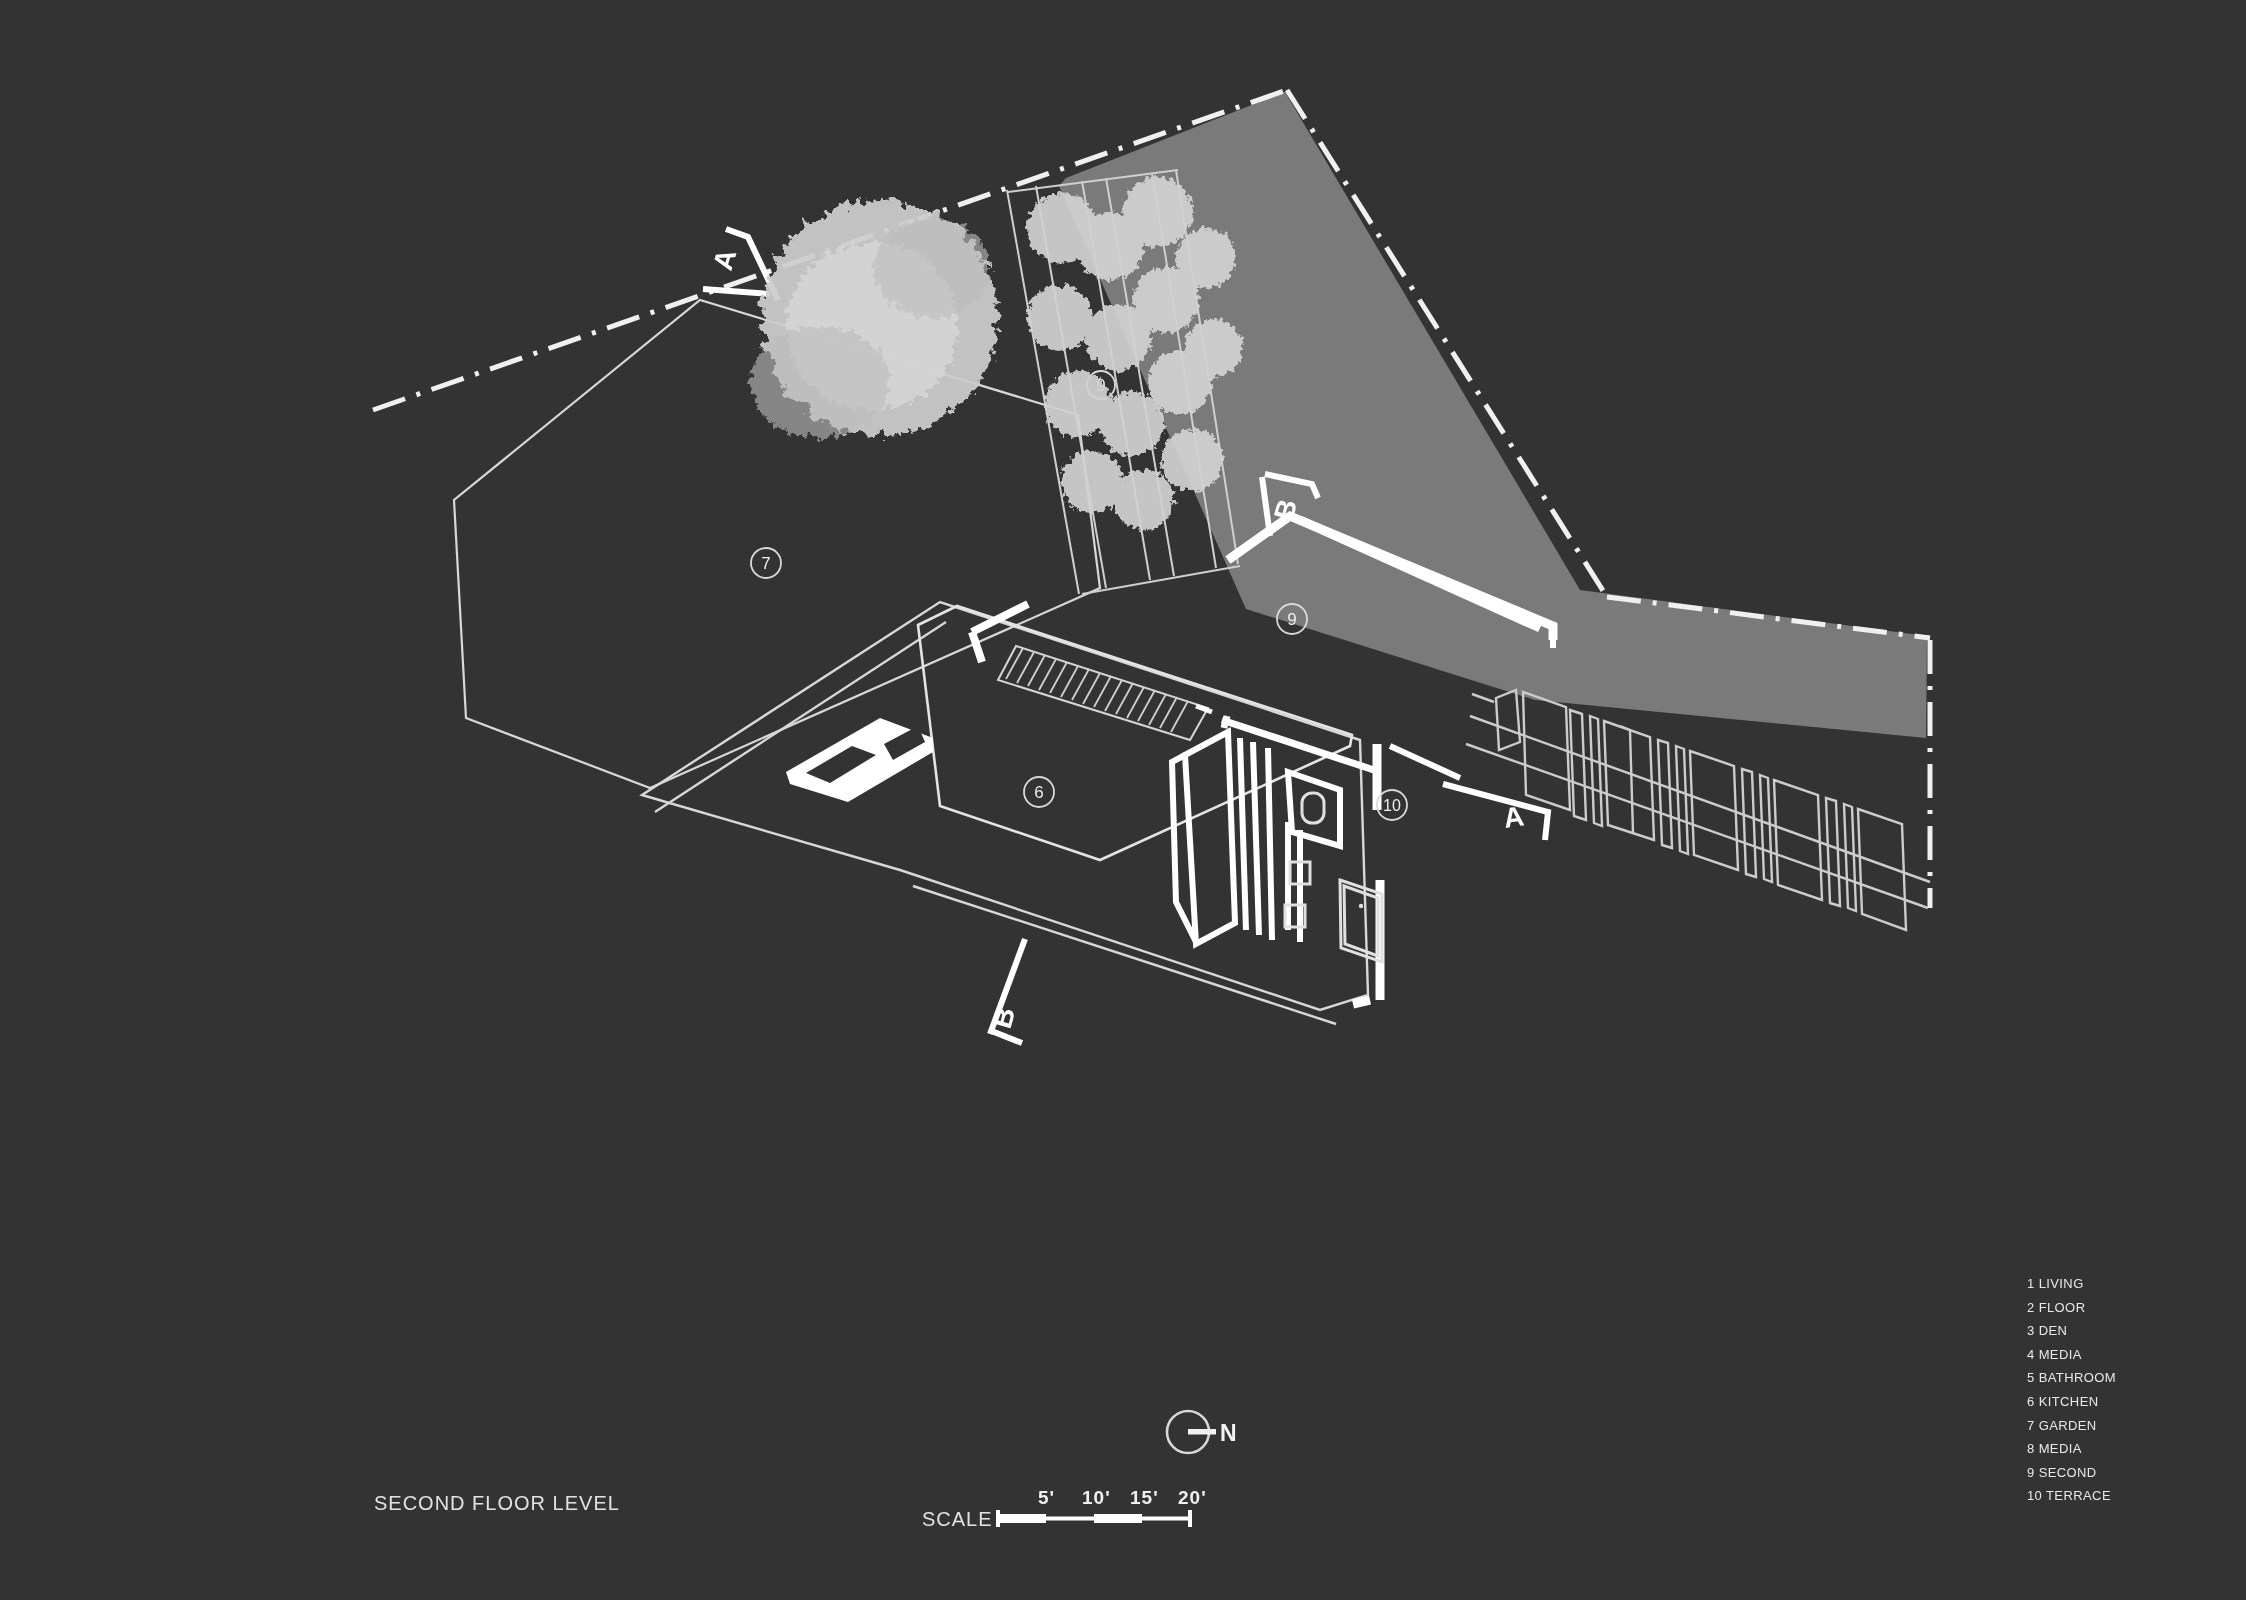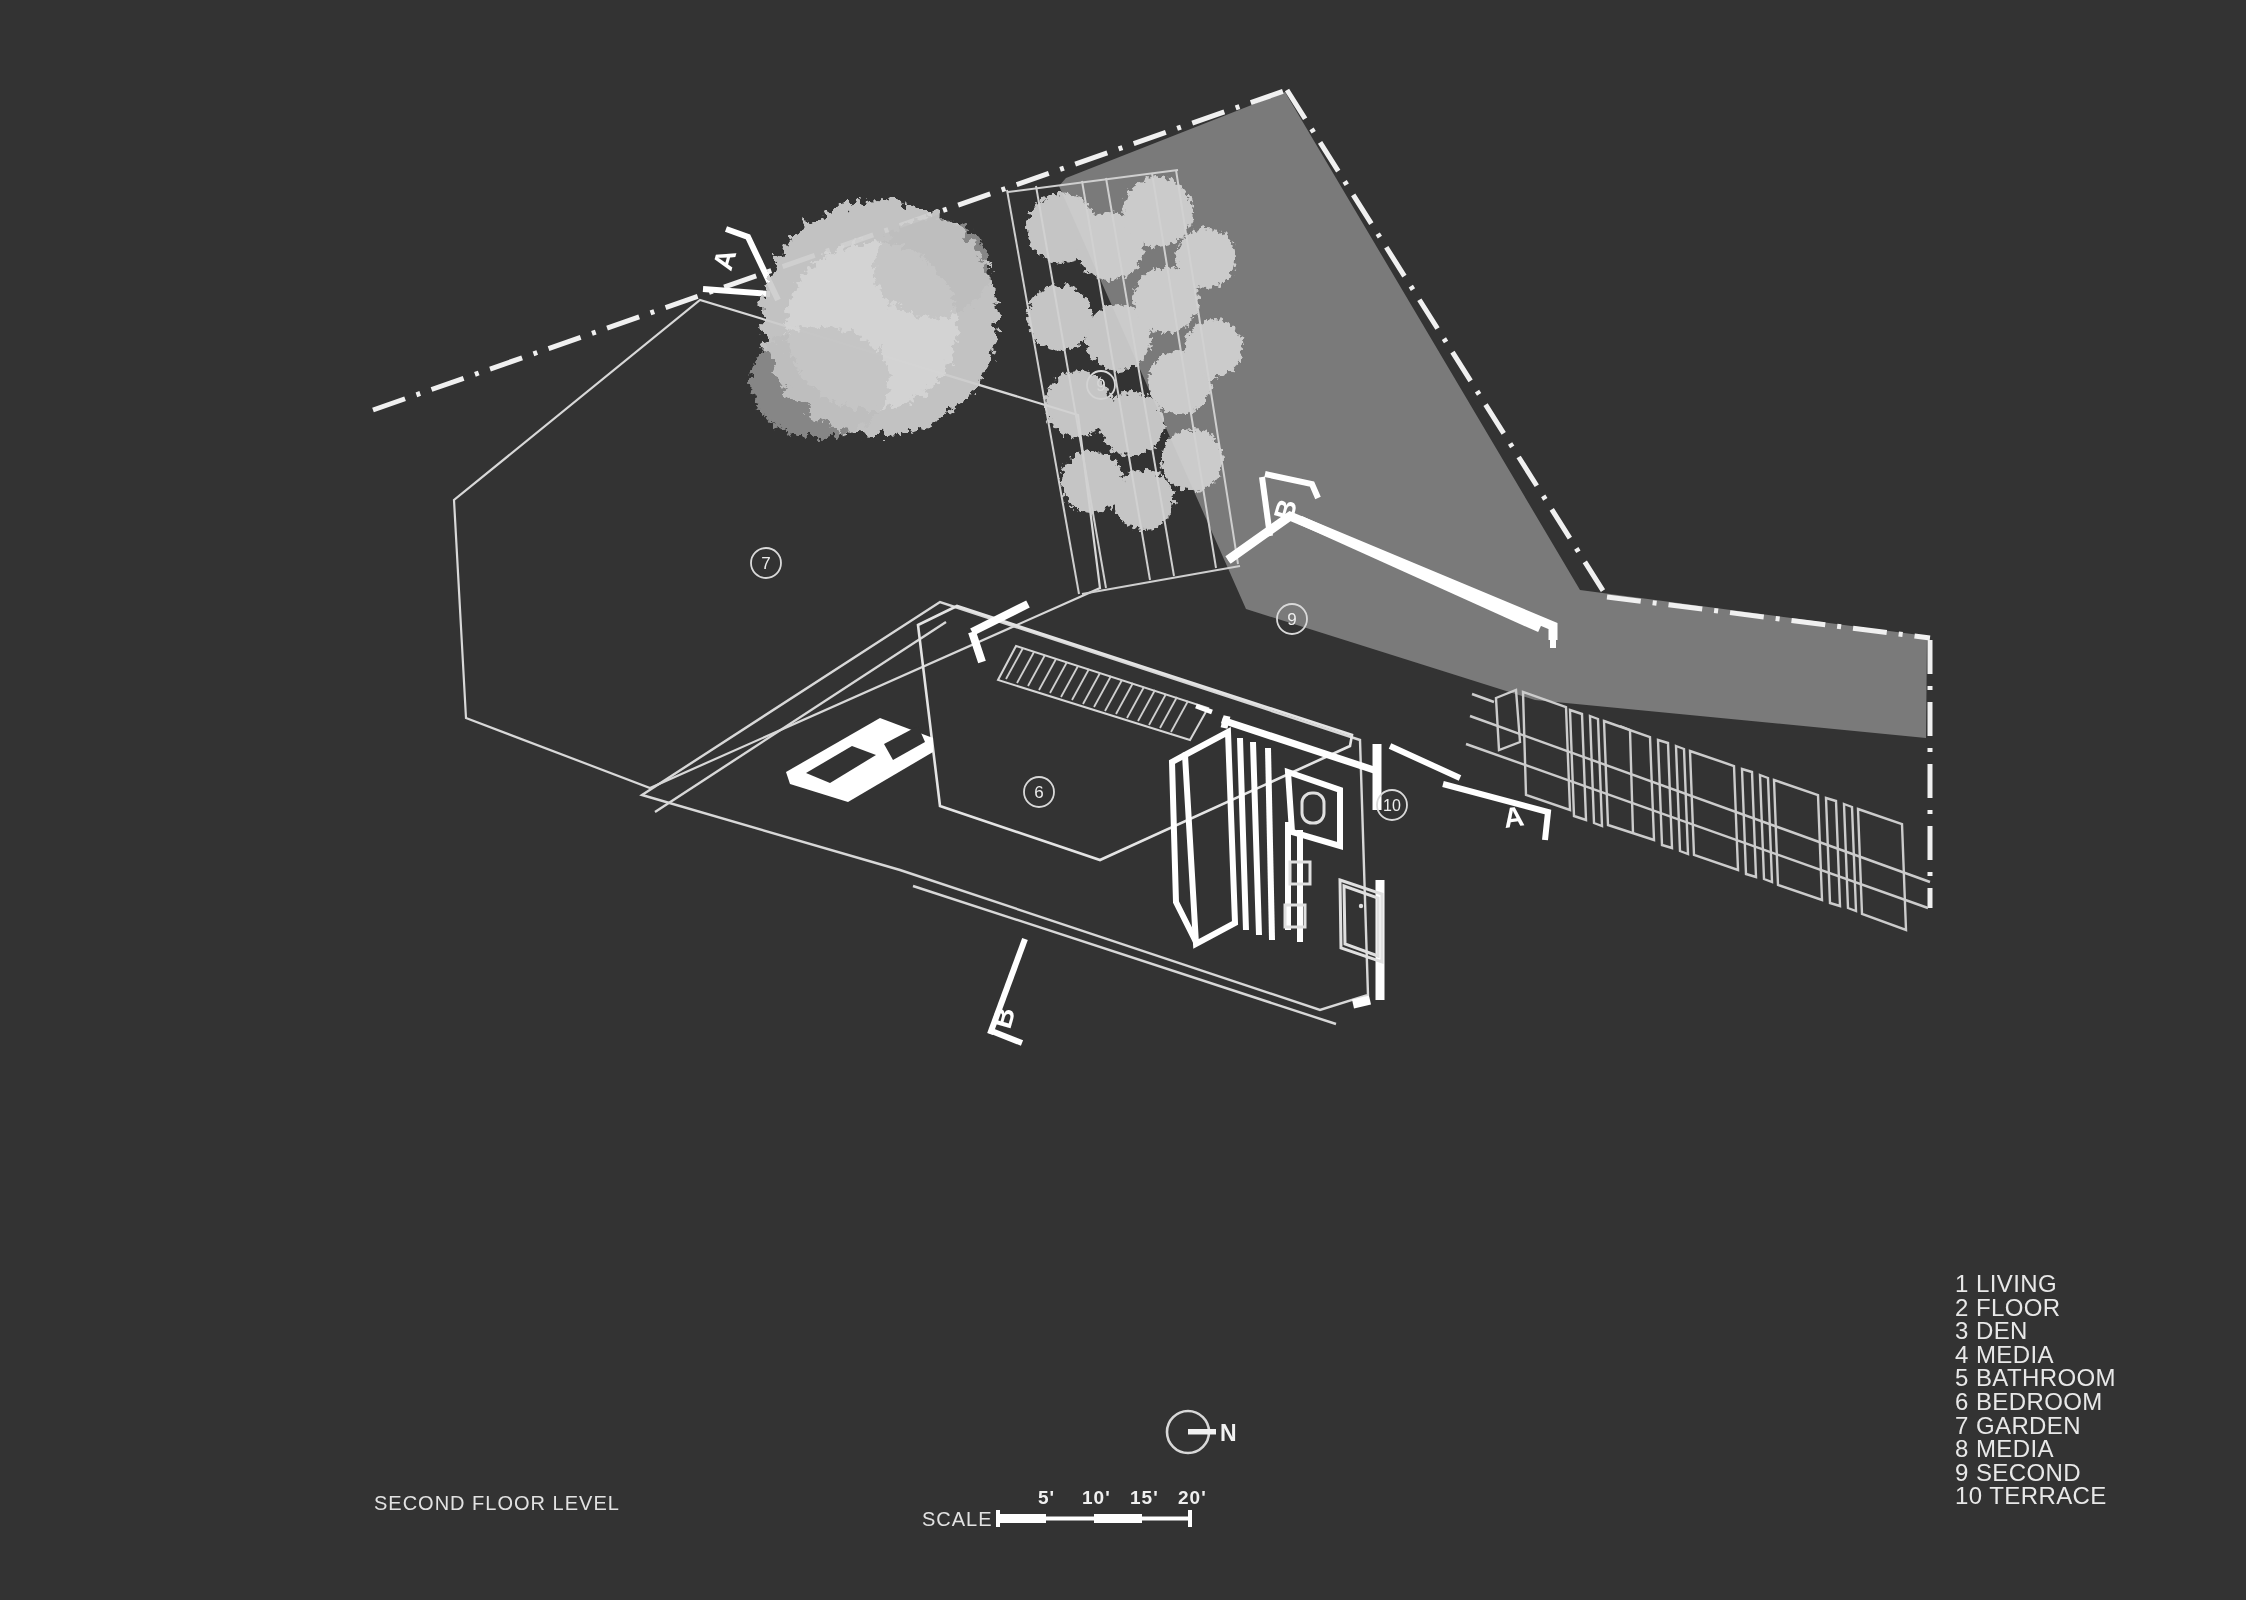--- a/index.html
+++ b/index.html
@@ -26,21 +26,21 @@
     width: 2246px;
     height: 1600px;
     display: block;
   }
   .legend {
     position: absolute;
     right: 130px;
     top: 1272px;
     text-align: left;
     color: #e8e8e8;
-    font-size: 24px;
+    font-size: 13px;
     line-height: 23.6px;
     letter-spacing: 0.4px;
     white-space: nowrap;
   }
   .legend-row { display: block; }
   .legend-num { display: inline; }
   .legend-label { display: inline; }
   .title-block {
     position: absolute;
     left: 374px;
@@ -317,21 +317,21 @@
       </g>
     </g>
   </svg>
 
   <div class="legend" id="legendBox">
       <div class="legend-row"><span class="legend-num">1</span> <span class="legend-label">LIVING</span></div>
       <div class="legend-row"><span class="legend-num">2</span> <span class="legend-label">FLOOR</span></div>
       <div class="legend-row"><span class="legend-num">3</span> <span class="legend-label">DEN</span></div>
       <div class="legend-row"><span class="legend-num">4</span> <span class="legend-label">MEDIA</span></div>
       <div class="legend-row"><span class="legend-num">5</span> <span class="legend-label">BATHROOM</span></div>
-      <div class="legend-row"><span class="legend-num">6</span> <span class="legend-label">BEDROOM</span></div>
+      <div class="legend-row"><span class="legend-num">6</span> <span class="legend-label">KITCHEN</span></div>
       <div class="legend-row"><span class="legend-num">7</span> <span class="legend-label">GARDEN</span></div>
       <div class="legend-row"><span class="legend-num">8</span> <span class="legend-label">MEDIA</span></div>
       <div class="legend-row"><span class="legend-num">9</span> <span class="legend-label">SECOND</span></div>
       <div class="legend-row"><span class="legend-num">10</span> <span class="legend-label">TERRACE</span></div>
     </div>
 
   <div class="title-block">SECOND FLOOR LEVEL</div>
 
   <div class="scale-block">
     <svg width="330" height="60" viewBox="0 0 330 60">

